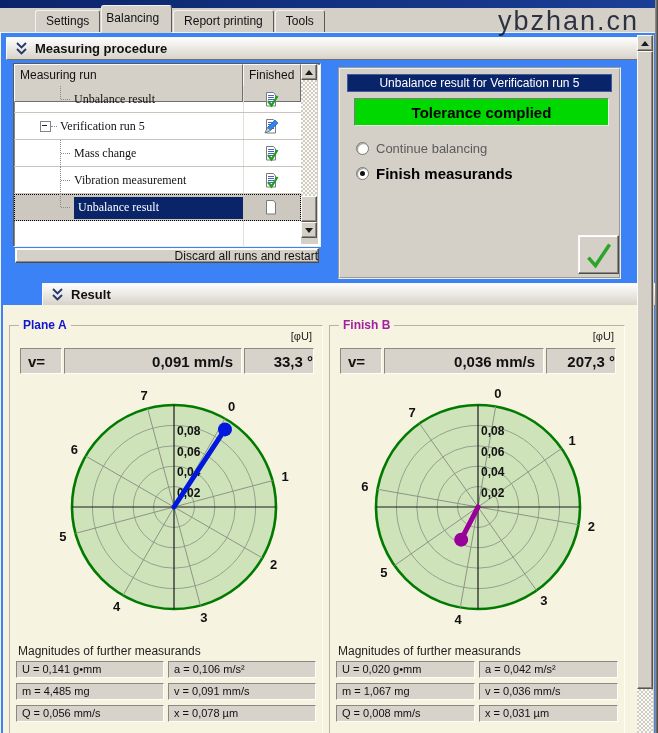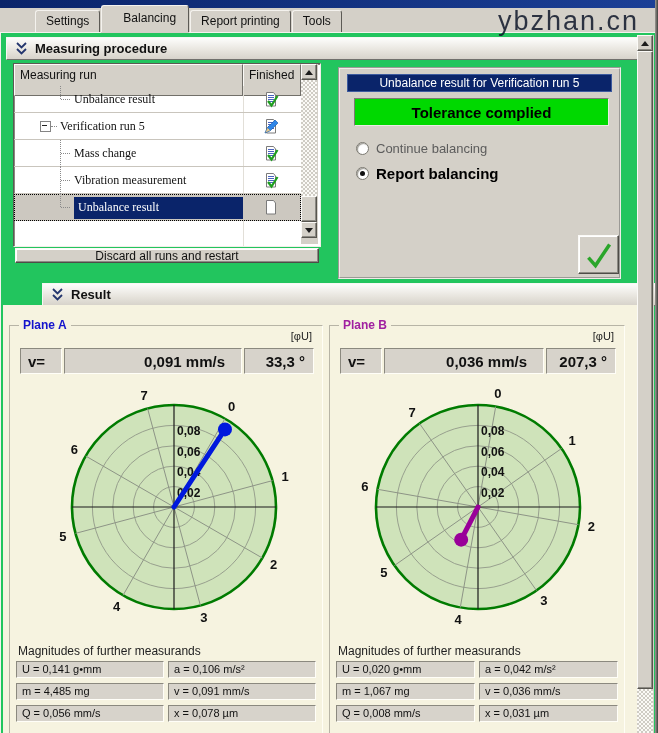--- a/index.html
+++ b/index.html
@@ -22,46 +22,46 @@
 
   
   .tabbar{left:2px;top:8px;height:24px;display:flex;align-items:flex-end;z-index:3;margin-left:33px;}
   .tab{
     background:#d4d0c8;border:1px solid #5c5a55;border-bottom:none;
     border-top-color:#f4f2ee;border-left-color:#f4f2ee;
     border-radius:3px 3px 0 0;padding:3px 10px 4px 10px;margin-right:1px;
     font-size:12px;color:#111;height:14px;line-height:14px;
   }
   .tab.active{
-    padding:5px 12px 6px 21px;height:15px;margin-top:-5px;position:relative;z-index:4;
+    padding:5px 12px 6px 4px;height:15px;margin-top:-5px;position:relative;z-index:4;
     box-shadow:0 1px 0 #d4d0c8;
   }
   .tabpage{
-    left:0;top:32px;width:655px;height:701px;background:#22c55e;
+    left:0;top:32px;width:655px;height:701px;background:#3b82f6;
     border-top:1px solid #f4f2ee;border-left:1px solid #f4f2ee;
   }
 
   
   .section-hd{
     left:5px;width:630px;height:21px;
     background:linear-gradient(#fdfdfc,#e7e4dd 60%,#d7d3cb);
     border:1px solid;border-color:#f8f7f4 #71706c #71706c #f8f7f4;
     display:flex;align-items:center;font-weight:bold;font-size:13px;
   }
   .section-hd .chev{margin:0 7px 0 8px;display:inline-flex;}
   .hd-measuring{top:4px;}
   .hd-result{top:250px;margin-left:36px;}
 
   
   .runs-list{
     left:12px;top:30px;width:306px;height:182px;background:#fff;
     border:1px solid;border-color:#5b5953 #f0eee8 #f0eee8 #5b5953;
     box-shadow:inset 1px 1px 0 #8a887f;
   }
-  .lv-header{position:absolute;left:0;top:0;height:32px;background:#d4d0c8;
+  .lv-header{position:absolute;left:0;top:0;height:38px;background:#d4d0c8;
     border:1px solid;border-color:#fbfaf7 #716f69 #716f69 #fbfaf7;
     box-sizing:border-box;line-height:20px;padding-left:5px;font-size:12px;}
   .col-sep{position:absolute;left:229px;top:22px;bottom:0;width:1px;background:#e2dfd8;}
   .lv-row{position:absolute;left:0;width:287px;height:27px;border-bottom:1px solid #c9c5bd;box-sizing:border-box;}
   .lv-row .rowlabel{position:absolute;top:6px;font-size:12px;white-space:nowrap;font-family:Liberation Serif, serif;}
   .lv-row.selected{background:#ccc8c0;outline:1px dotted #000;outline-offset:-1px;}
   .lv-row.selected .rowlabel{background:#0a246a;color:#fff;top:3px;padding:3px 4px 4px 4px;right:58px;}
   .branch{position:absolute;}
   .b-v{border-left:1px dotted #8a8a8a;width:1px;}
   .b-h{border-top:1px dotted #8a8a8a;height:1px;}
@@ -90,21 +90,21 @@
     box-sizing:border-box;
   }
 
   
   .btn{
     background:#d4d0c8;border:1px solid;border-color:#fbfaf7 #4e4c47 #4e4c47 #fbfaf7;
     box-shadow:inset -1px -1px 0 #8c8a83,inset 1px 1px 0 #fff;
     font-family:"Liberation Sans",sans-serif;font-size:12px;color:#111;
     display:flex;align-items:center;justify-content:center;box-sizing:border-box;
   }
-  .discard-btn{left:14px;top:215px;width:304px;height:15px;}
+  .discard-btn{left:14px;top:215px;width:304px;height:15px;justify-content:flex-end;}
 
   
   .unb-panel{
     left:337px;top:34px;width:283px;height:212px;background:#d4d0c8;
     border:2px groove #efede8;box-sizing:border-box;
   }
   .unb-title{
     position:absolute;left:7px;top:5px;right:7px;height:18px;background:#0a246a;color:#fff;
     font-size:12px;display:flex;align-items:center;justify-content:center;
     border:1px solid #3c5a9e;box-sizing:border-box;
@@ -136,22 +136,22 @@
   .plane-title{position:absolute;top:-8px;left:9px;background:#f6f3e0;padding:0 4px;font-weight:bold;font-size:12px;}
   .plane-a .plane-title{color:#1414cc;}
   .plane-b .plane-title{color:#a020a0;}
   .phi-label{position:absolute;top:4px;right:10px;font-size:11px;color:#222;}
   .readout{position:absolute;left:10px;right:8px;top:22px;height:26px;display:flex;gap:2px;}
   .rcell{
     background:#d7d3cb;border:1px solid;border-color:#8b897f #fffef8 #fffef8 #8b897f;
     box-sizing:border-box;display:flex;align-items:center;font-weight:bold;font-size:15px;
   }
   .rcell.lab{width:42px;padding-left:7px;}
-  .rcell.val{flex:1;justify-content:flex-end;padding-right:16px;}
-  .rcell.pha{width:70px;justify-content:flex-end;padding-right:8px;}
+  .rcell.val{flex:1;justify-content:flex-end;padding-right:8px;}
+  .rcell.pha{width:70px;justify-content:flex-end;}
   svg.polar{position:absolute;top:61px;}
   .plane-a svg.polar{left:44px;}
   .plane-b svg.polar{left:28px;}
   .mag-title{position:absolute;left:8px;top:318px;font-size:12px;color:#222;}
   .mag-table{position:absolute;left:6px;right:6px;top:335px;display:grid;grid-template-columns:1fr 1fr;gap:5px 4px;}
   .mag-cell{
     height:17px;background:#d7d3cb;border:1px solid;border-color:#8b897f #fffef8 #fffef8 #8b897f;
     box-sizing:border-box;font-size:11px;line-height:15px;padding-left:5px;white-space:nowrap;overflow:hidden;
   }
 </style>
@@ -271,21 +271,21 @@
     <div class="unb-banner">Tolerance complied</div>
     <div id="radioHost">
         <div class="radio-row" style="top: 72px; justify-content: flex-end;">
           <span class="radio"></span>
           <span class="radio-label">Continue balancing</span>
         </div>
         <div class="radio-row emph" style="top: 96px;">
           <span class="radio">
             <span class="dot"></span>
           </span>
-          <span class="radio-label">Report balancing</span>
+          <span class="radio-label">Finish measurands</span>
         </div>
       </div>
     <div class="btn confirm-btn">
       <svg width="30" height="30" viewBox="0 0 34 34">
         <polyline points="5,20 13,29 29,5" fill="none" stroke="#2aa52a" stroke-width="4"></polyline>
       </svg>
     </div>
   </div>
 
   <div class="abs section-hd hd-result">
@@ -344,21 +344,21 @@
     <div class="mag-table">
           <div class="mag-cell">U = 0,141 g•mm</div>
           <div class="mag-cell">a = 0,106 m/s²</div>
           <div class="mag-cell">m = 4,485 mg</div>
           <div class="mag-cell">v = 0,091 mm/s</div>
           <div class="mag-cell">Q = 0,056 mm/s</div>
           <div class="mag-cell">x = 0,078 µm</div>
         </div>
   </div>
       <div class="plane-box plane-b">
-    <span class="plane-title">Plane B</span>
+    <span class="plane-title">Finish B</span>
     <span class="phi-label">[φU]</span>
     <div class="readout">
       <div class="rcell lab">v=</div>
       <div class="rcell val">0,036 mm/s</div>
       <div class="rcell pha">207,3 °</div>
     </div>
     <svg width="240" height="240" viewBox="0 0 240 240" class="polar">
           <circle cx="120" cy="120" r="102" fill="#cfe3ba" stroke="#007b00" stroke-width="2.6"></circle>
           <circle cx="120" cy="120" r="20.4" fill="none" stroke="#98a08e" stroke-width="1"></circle>
           <circle cx="120" cy="120" r="40.8" fill="none" stroke="#98a08e" stroke-width="1"></circle>

